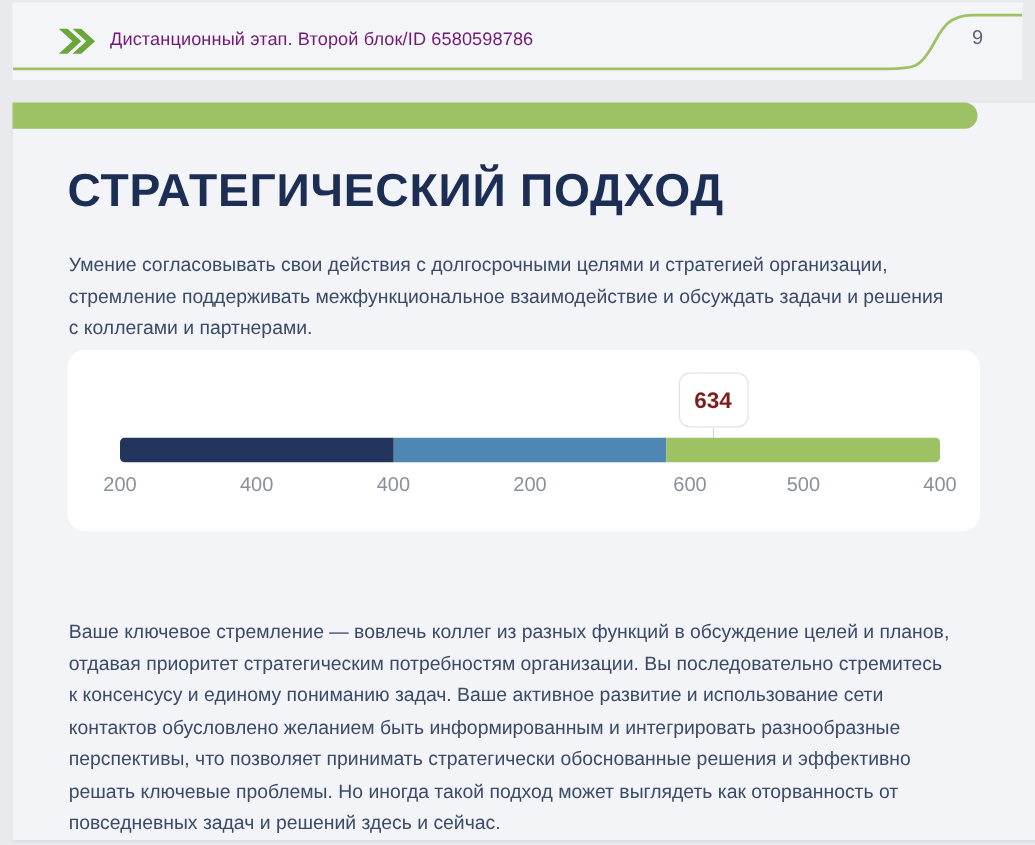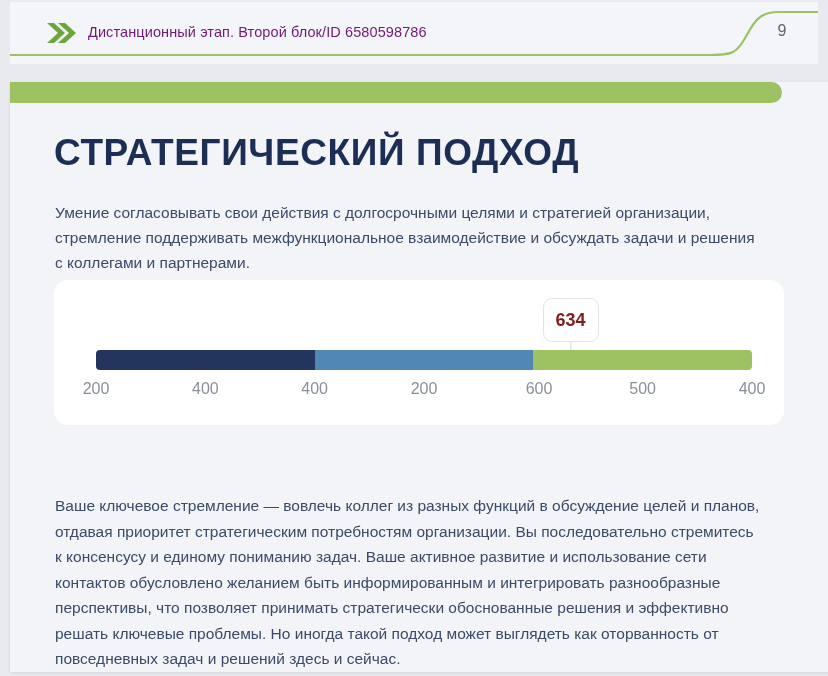--- a/index.html
+++ b/index.html
@@ -229,21 +229,21 @@
         <div class="seg seg-low" id="seg-low" style="width: 33.3333%; background: rgb(35, 53, 92);"></div>
         <div class="seg seg-mid" id="seg-mid" style="width: 33.3333%; background: rgb(78, 134, 180);"></div>
         <div class="seg seg-high" id="seg-high" style="width: 33.3333%; background: rgb(156, 194, 99);"></div>
       </div>
 
       <div class="tick-row" id="tick-row">
           <div class="tick" style="left: 0px;">200</div>
           <div class="tick" style="left: 109.333px;">400</div>
           <div class="tick" style="left: 218.667px;">400</div>
           <div class="tick" style="left: 328px;">200</div>
-          <div class="tick" style="left: 443px;">600</div>
+          <div class="tick" style="left: 456px;">600</div>
           <div class="tick" style="left: 546.667px;">500</div>
           <div class="tick" style="left: 656px;">400</div>
         </div>
     </div>
   </div>
 
   <div class="body-text">Ваше ключевое стремление — вовлечь коллег из разных функций в обсуждение целей и планов, отдавая приоритет стратегическим потребностям организации. Вы последовательно стремитесь к консенсусу и единому пониманию задач. Ваше активное развитие и использование сети контактов обусловлено желанием быть информированным и интегрировать разнообразные перспективы, что позволяет принимать стратегически обоснованные решения и эффективно решать ключевые проблемы. Но иногда такой подход может выглядеть как оторванность от повседневных задач и решений здесь и сейчас.</div>
 </div>
 
 </body></html>

